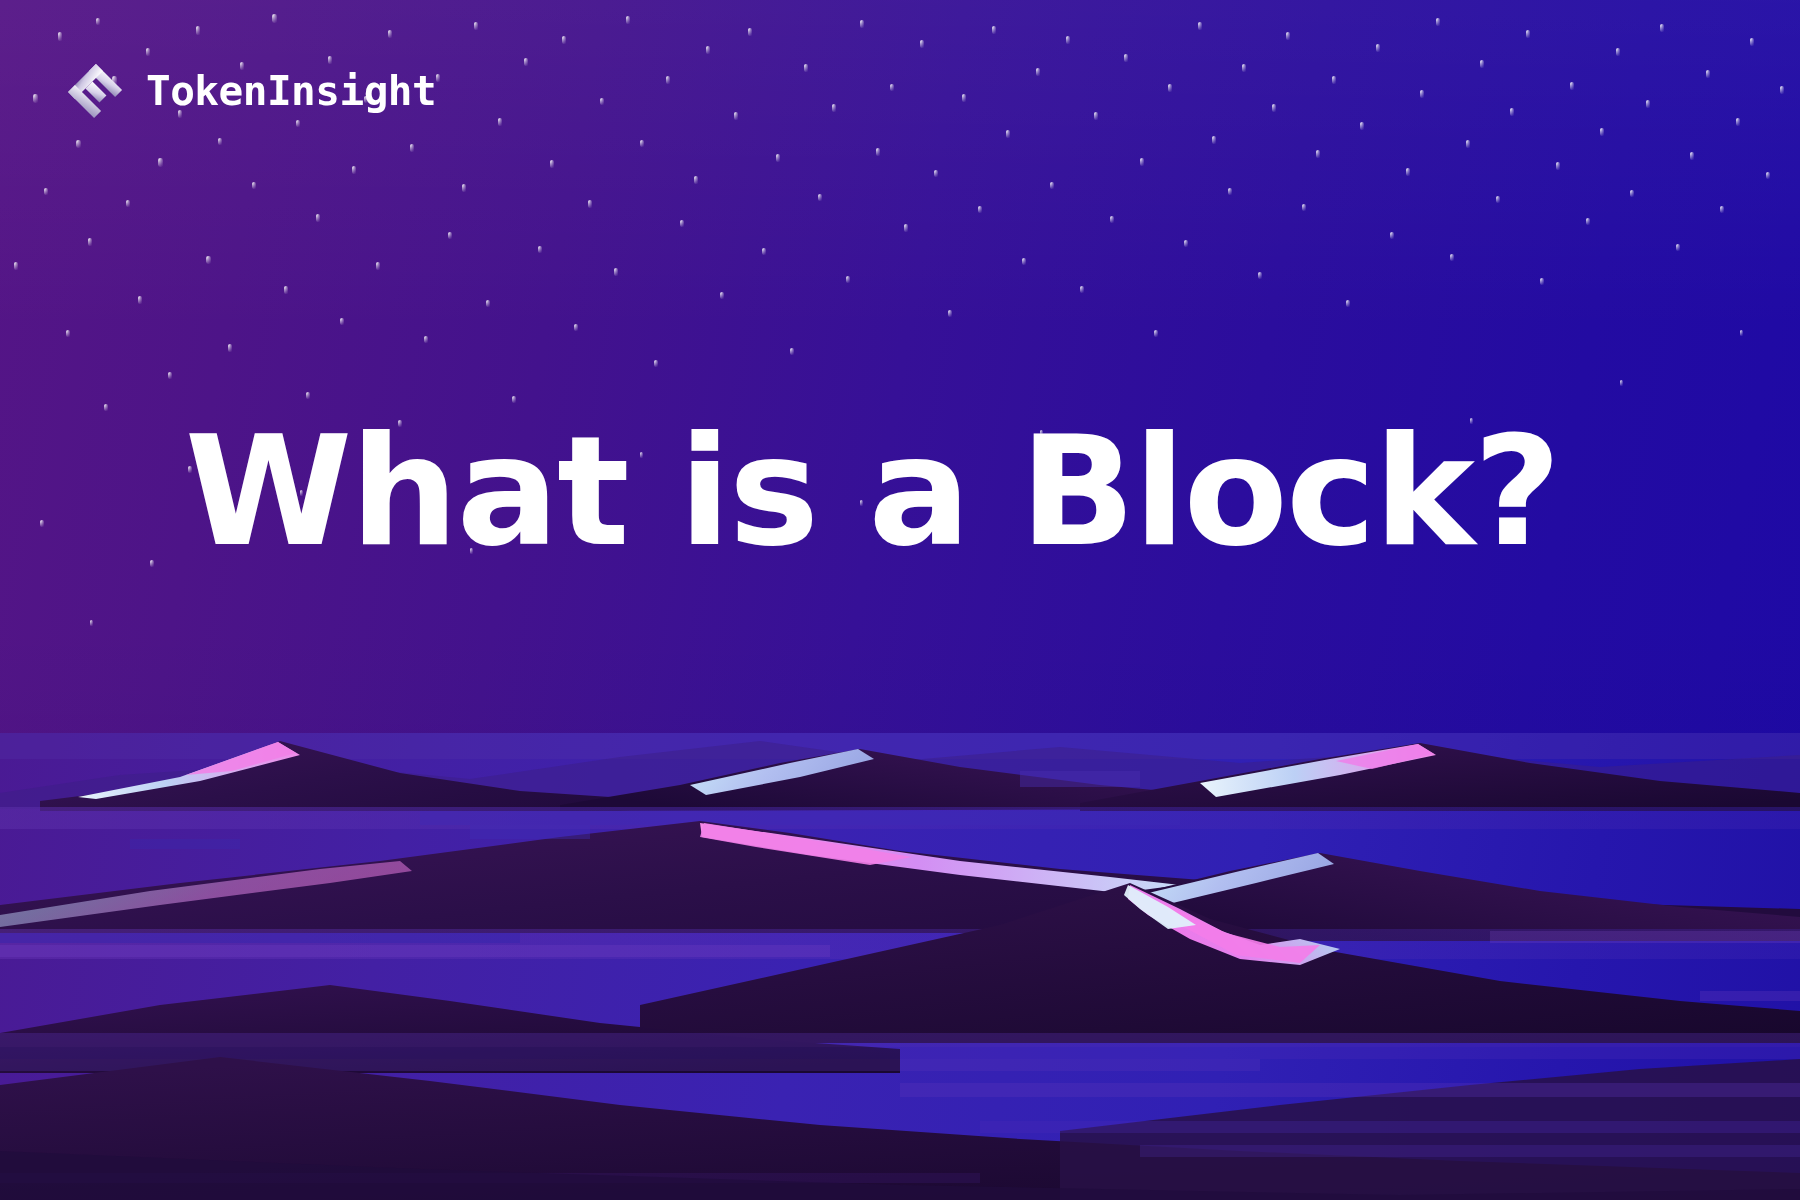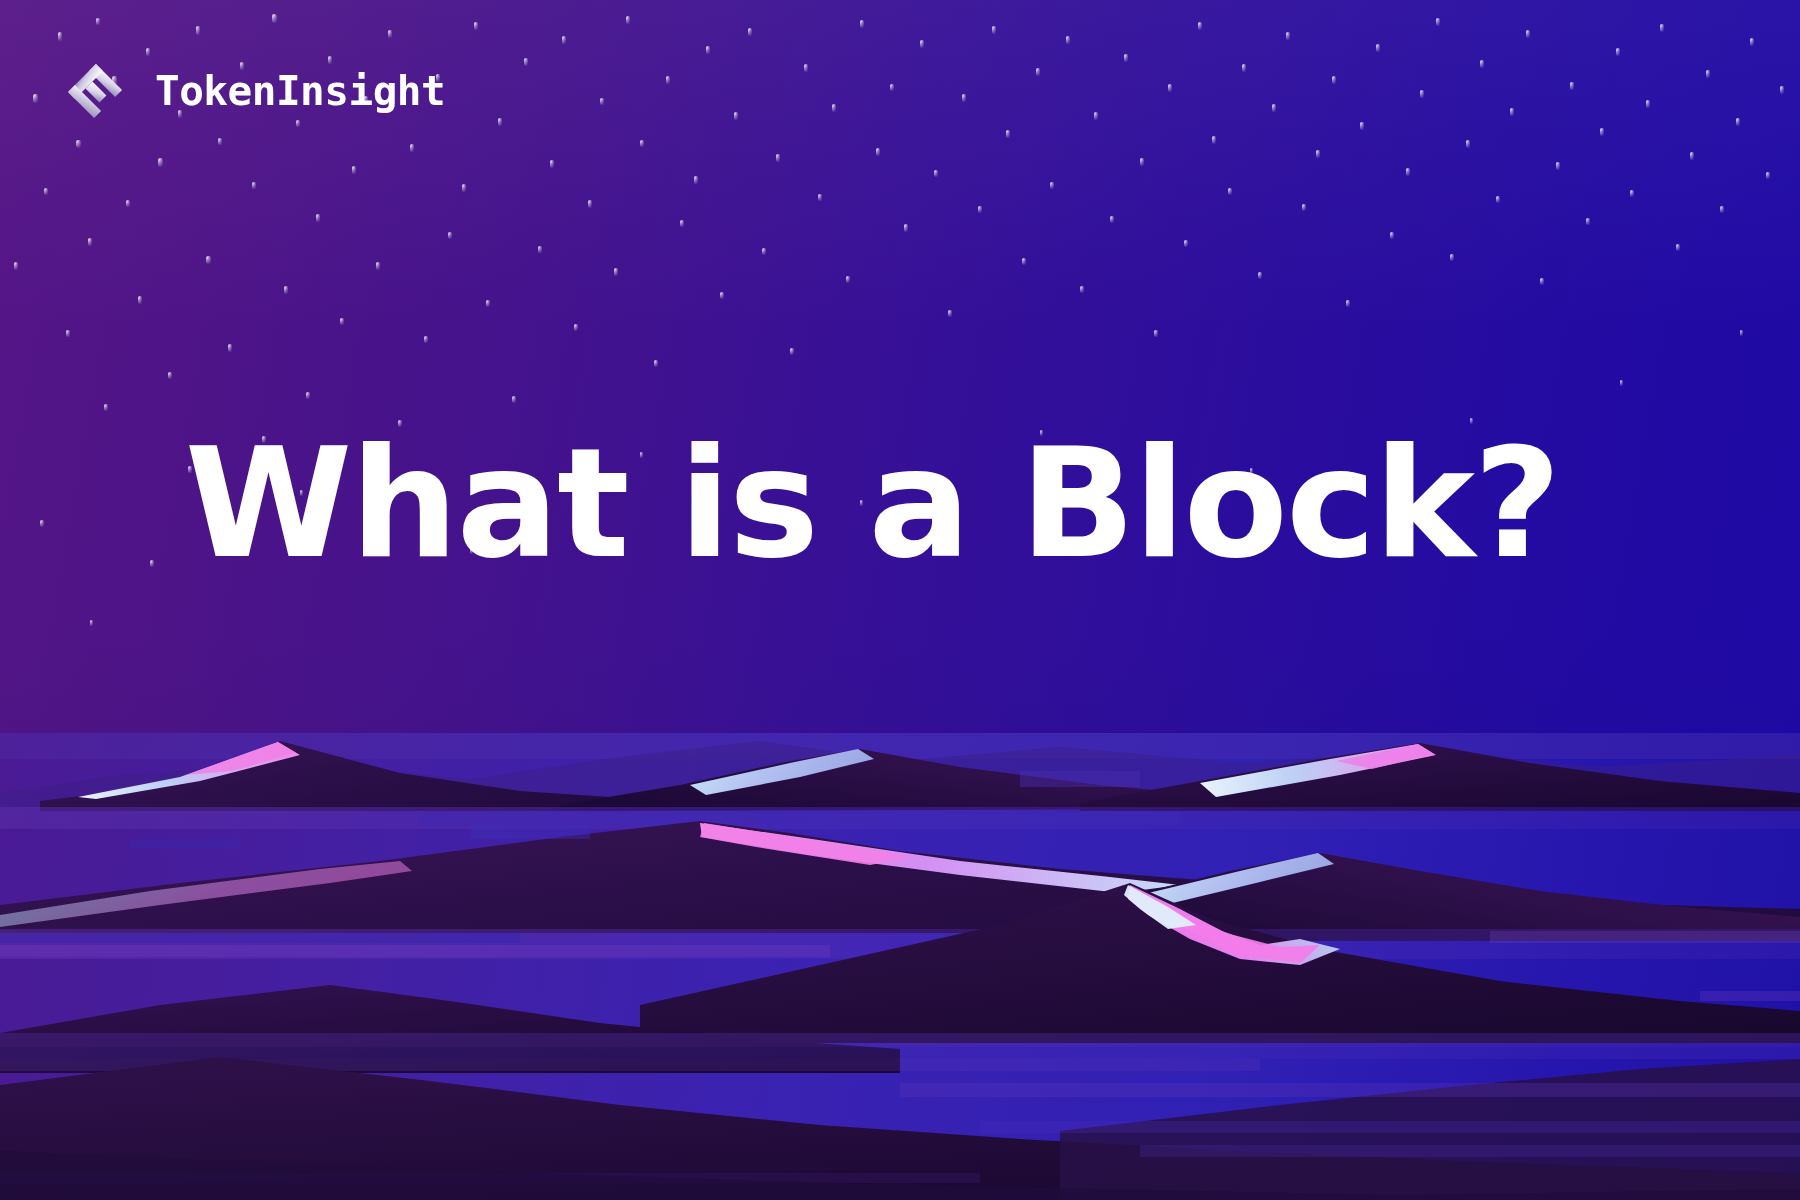--- a/index.html
+++ b/index.html
@@ -77,39 +77,39 @@
        rgba(170,140,255,0.30), rgba(150,160,255,0.18), rgba(110,120,255,0.12));
   }
 
   
   .logo {
     position: absolute;
     left: 62px;
     top: 58px;
     display: flex;
     align-items: center;
-    gap: 27px;
+    gap: 18px;
     z-index: 6;
   }
   .logo-mark { width: 66px; height: 66px; display: block; }
   .logo-word {
     color: #ffffff;
     font-family: "DejaVu Sans Mono", "Liberation Mono", monospace;
     font-size: 41px;
     font-weight: 700;
     letter-spacing: -0.5px;
     line-height: 1;
     white-space: nowrap;
   }
 
   
   .headline {
     position: absolute;
     left: 0;
-    top: 426px;
+    top: 414px;
     width: 1744px;
     text-align: center;
     z-index: 6;
   }
   .headline-text {
     display: inline-block;
     color: #ffffff;
     font-family: "DejaVu Sans", "Liberation Sans", sans-serif;
     font-size: 152px;
     font-weight: 700;

